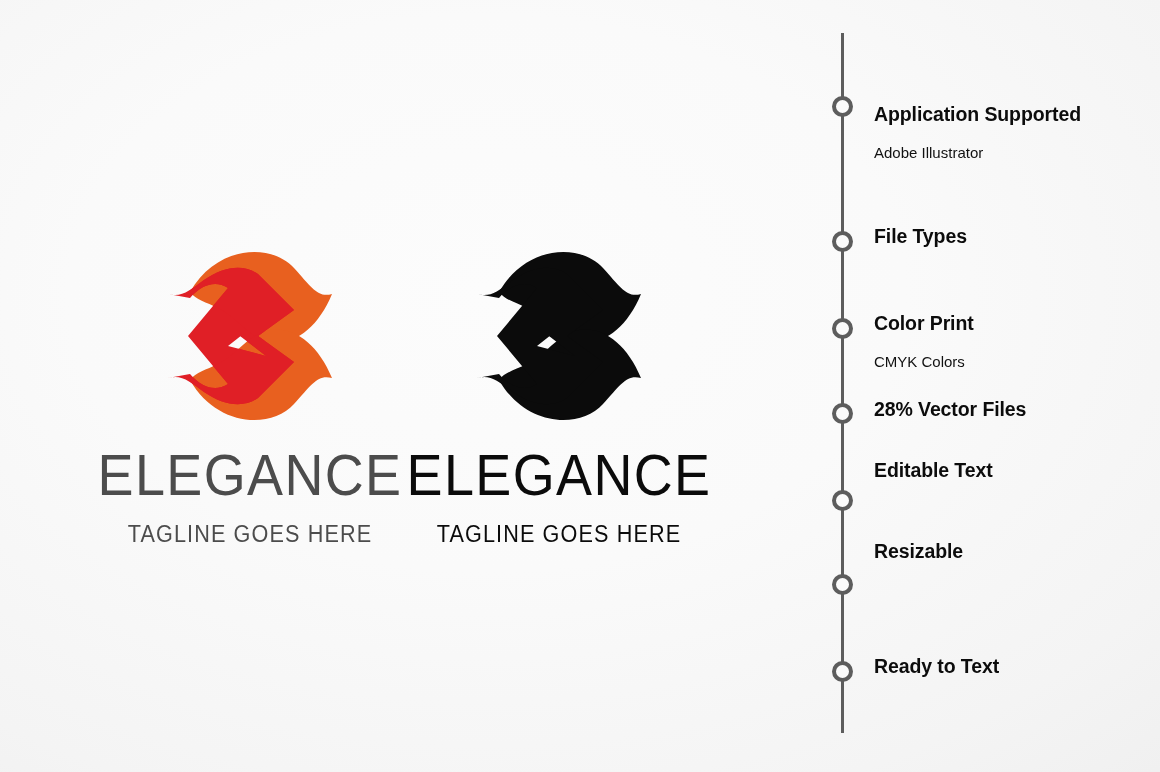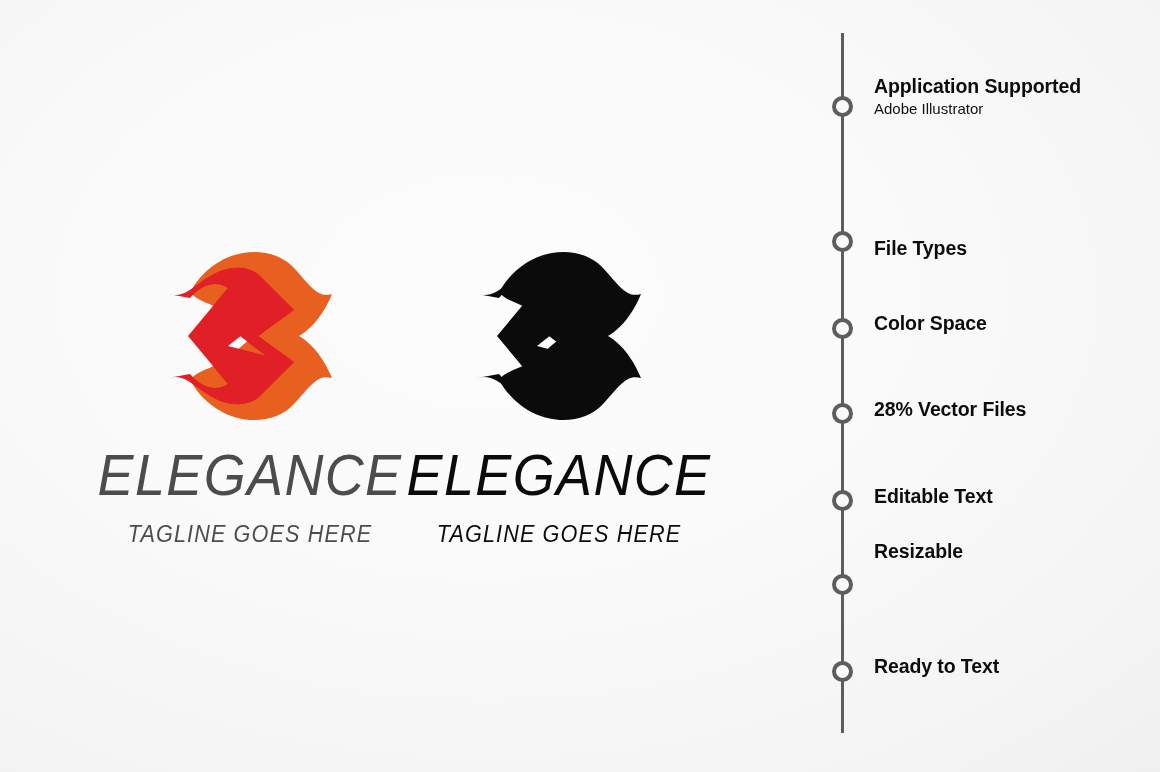--- a/index.html
+++ b/index.html
@@ -29,21 +29,20 @@
     overflow: hidden;
   }
 
   
   .showcase {
     position: absolute;
     top: 0;
     left: 0;
     width: 800px;
     height: 660px;
-    font-style: italic;
   }
 
   .logo-lockup {
     position: absolute;
     text-align: center;
   }
   .logo-lockup.color-variant  { left: 62px;  top: 244px; width: 376px; }
   .logo-lockup.black-variant  { left: 376px; top: 244px; width: 366px; }
 
   .mark-wrap {
@@ -122,21 +121,21 @@
     color: #0c0c0c;
     line-height: 1.1;
     white-space: nowrap;
   }
   .tl-sub {
     font-family: "Liberation Sans", sans-serif;
     font-weight: 400;
     font-size: 15px;
     color: #111111;
     line-height: 1.1;
-    margin-top: 4px;
+    margin-top: 20px;
     white-space: nowrap;
   }
 </style>
 </head>
 <body>
 
 <div id="page">
 
   <div class="showcase">
 
@@ -208,50 +207,51 @@
       <div class="tagline">TAGLINE GOES HERE</div>
     </div>
 
   </div>
 
   <div class="timeline">
     <div class="timeline-axis"></div>
 
     <div class="tl-item">
       <div class="tl-dot" style="top:96px"></div>
-      <div class="tl-text" style="top:76px">
+      <div class="tl-text" style="top:104px">
         <div class="tl-title">Application Supported</div>
         <div class="tl-sub">Adobe Illustrator</div>
       </div>
     </div>
 
     <div class="tl-item">
       <div class="tl-dot" style="top:231px"></div>
-      <div class="tl-text" style="top:238px">
+      <div class="tl-text" style="top:226px">
         <div class="tl-title">File Types</div>
       </div>
     </div>
 
     <div class="tl-item">
       <div class="tl-dot" style="top:318px"></div>
       <div class="tl-text" style="top:313px">
-        <div class="tl-title">Color Space</div>
+        <div class="tl-title">Color Print</div>
+        <div class="tl-sub">CMYK Colors</div>
       </div>
     </div>
 
     <div class="tl-item">
       <div class="tl-dot" style="top:403px"></div>
       <div class="tl-text" style="top:399px">
         <div class="tl-title">28% Vector Files</div>
       </div>
     </div>
 
     <div class="tl-item">
       <div class="tl-dot" style="top:490px"></div>
-      <div class="tl-text" style="top:486px">
+      <div class="tl-text" style="top:460px">
         <div class="tl-title">Editable Text</div>
       </div>
     </div>
 
     <div class="tl-item">
       <div class="tl-dot" style="top:574px"></div>
       <div class="tl-text" style="top:541px">
         <div class="tl-title">Resizable</div>
       </div>
     </div>

